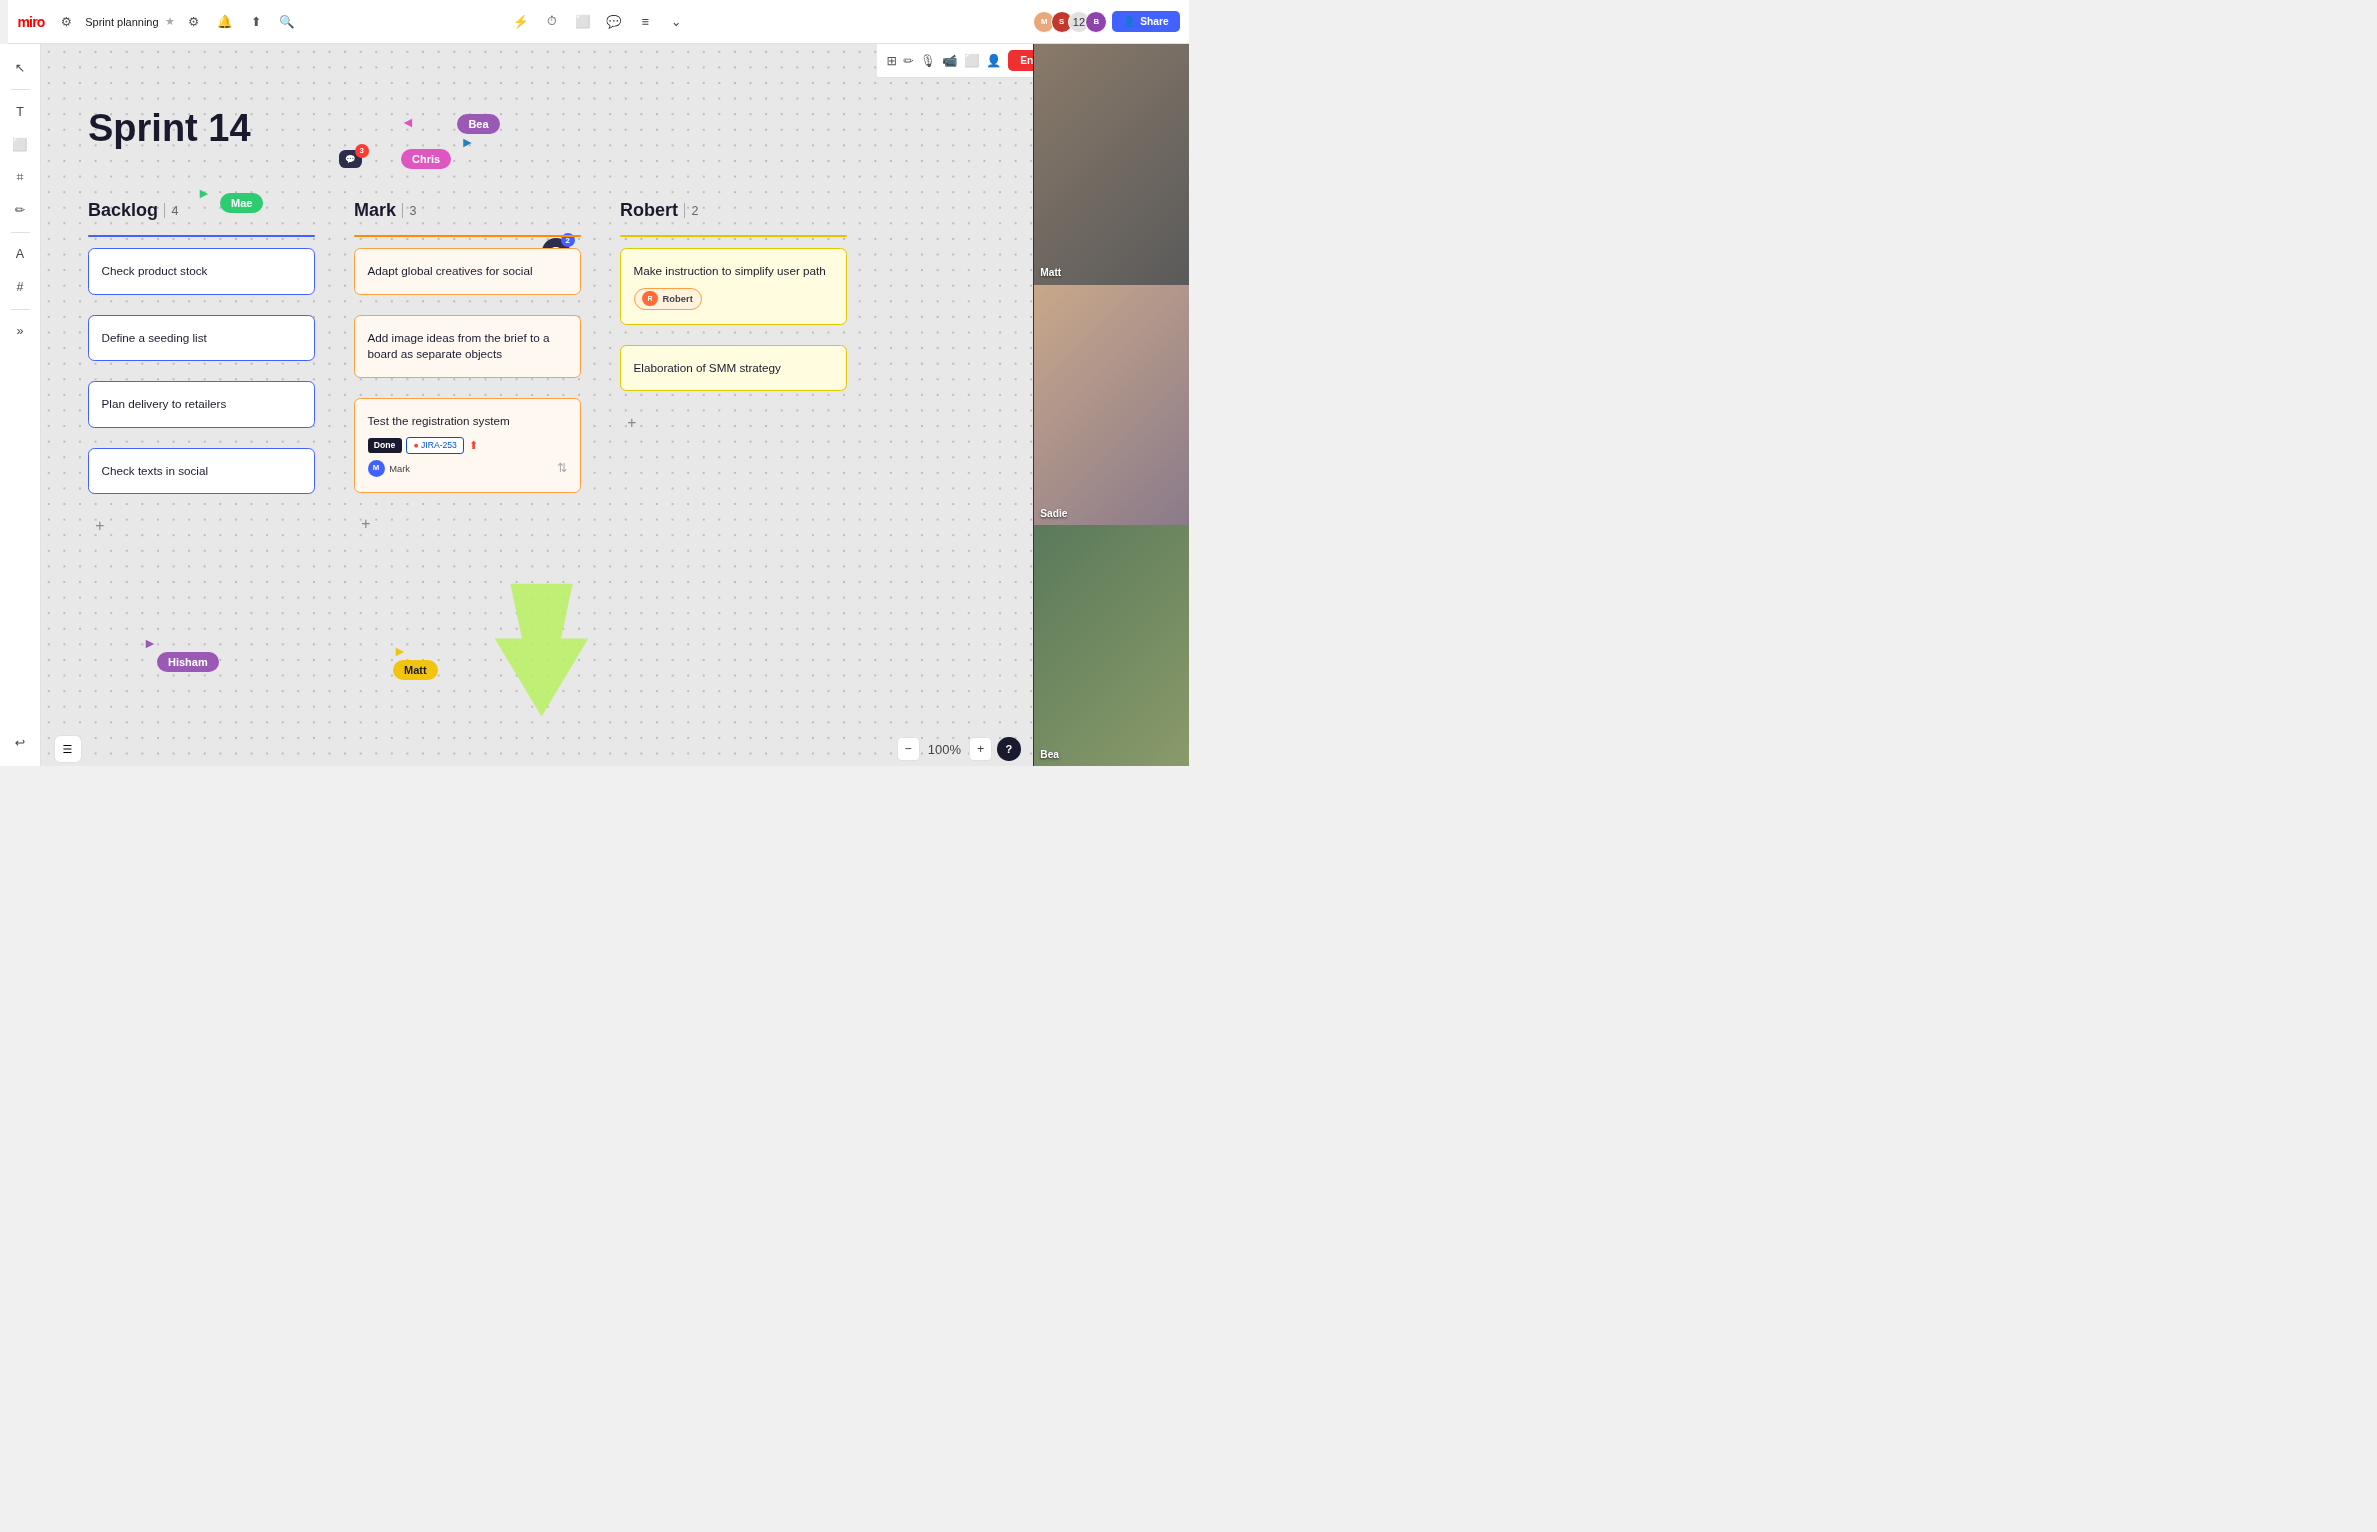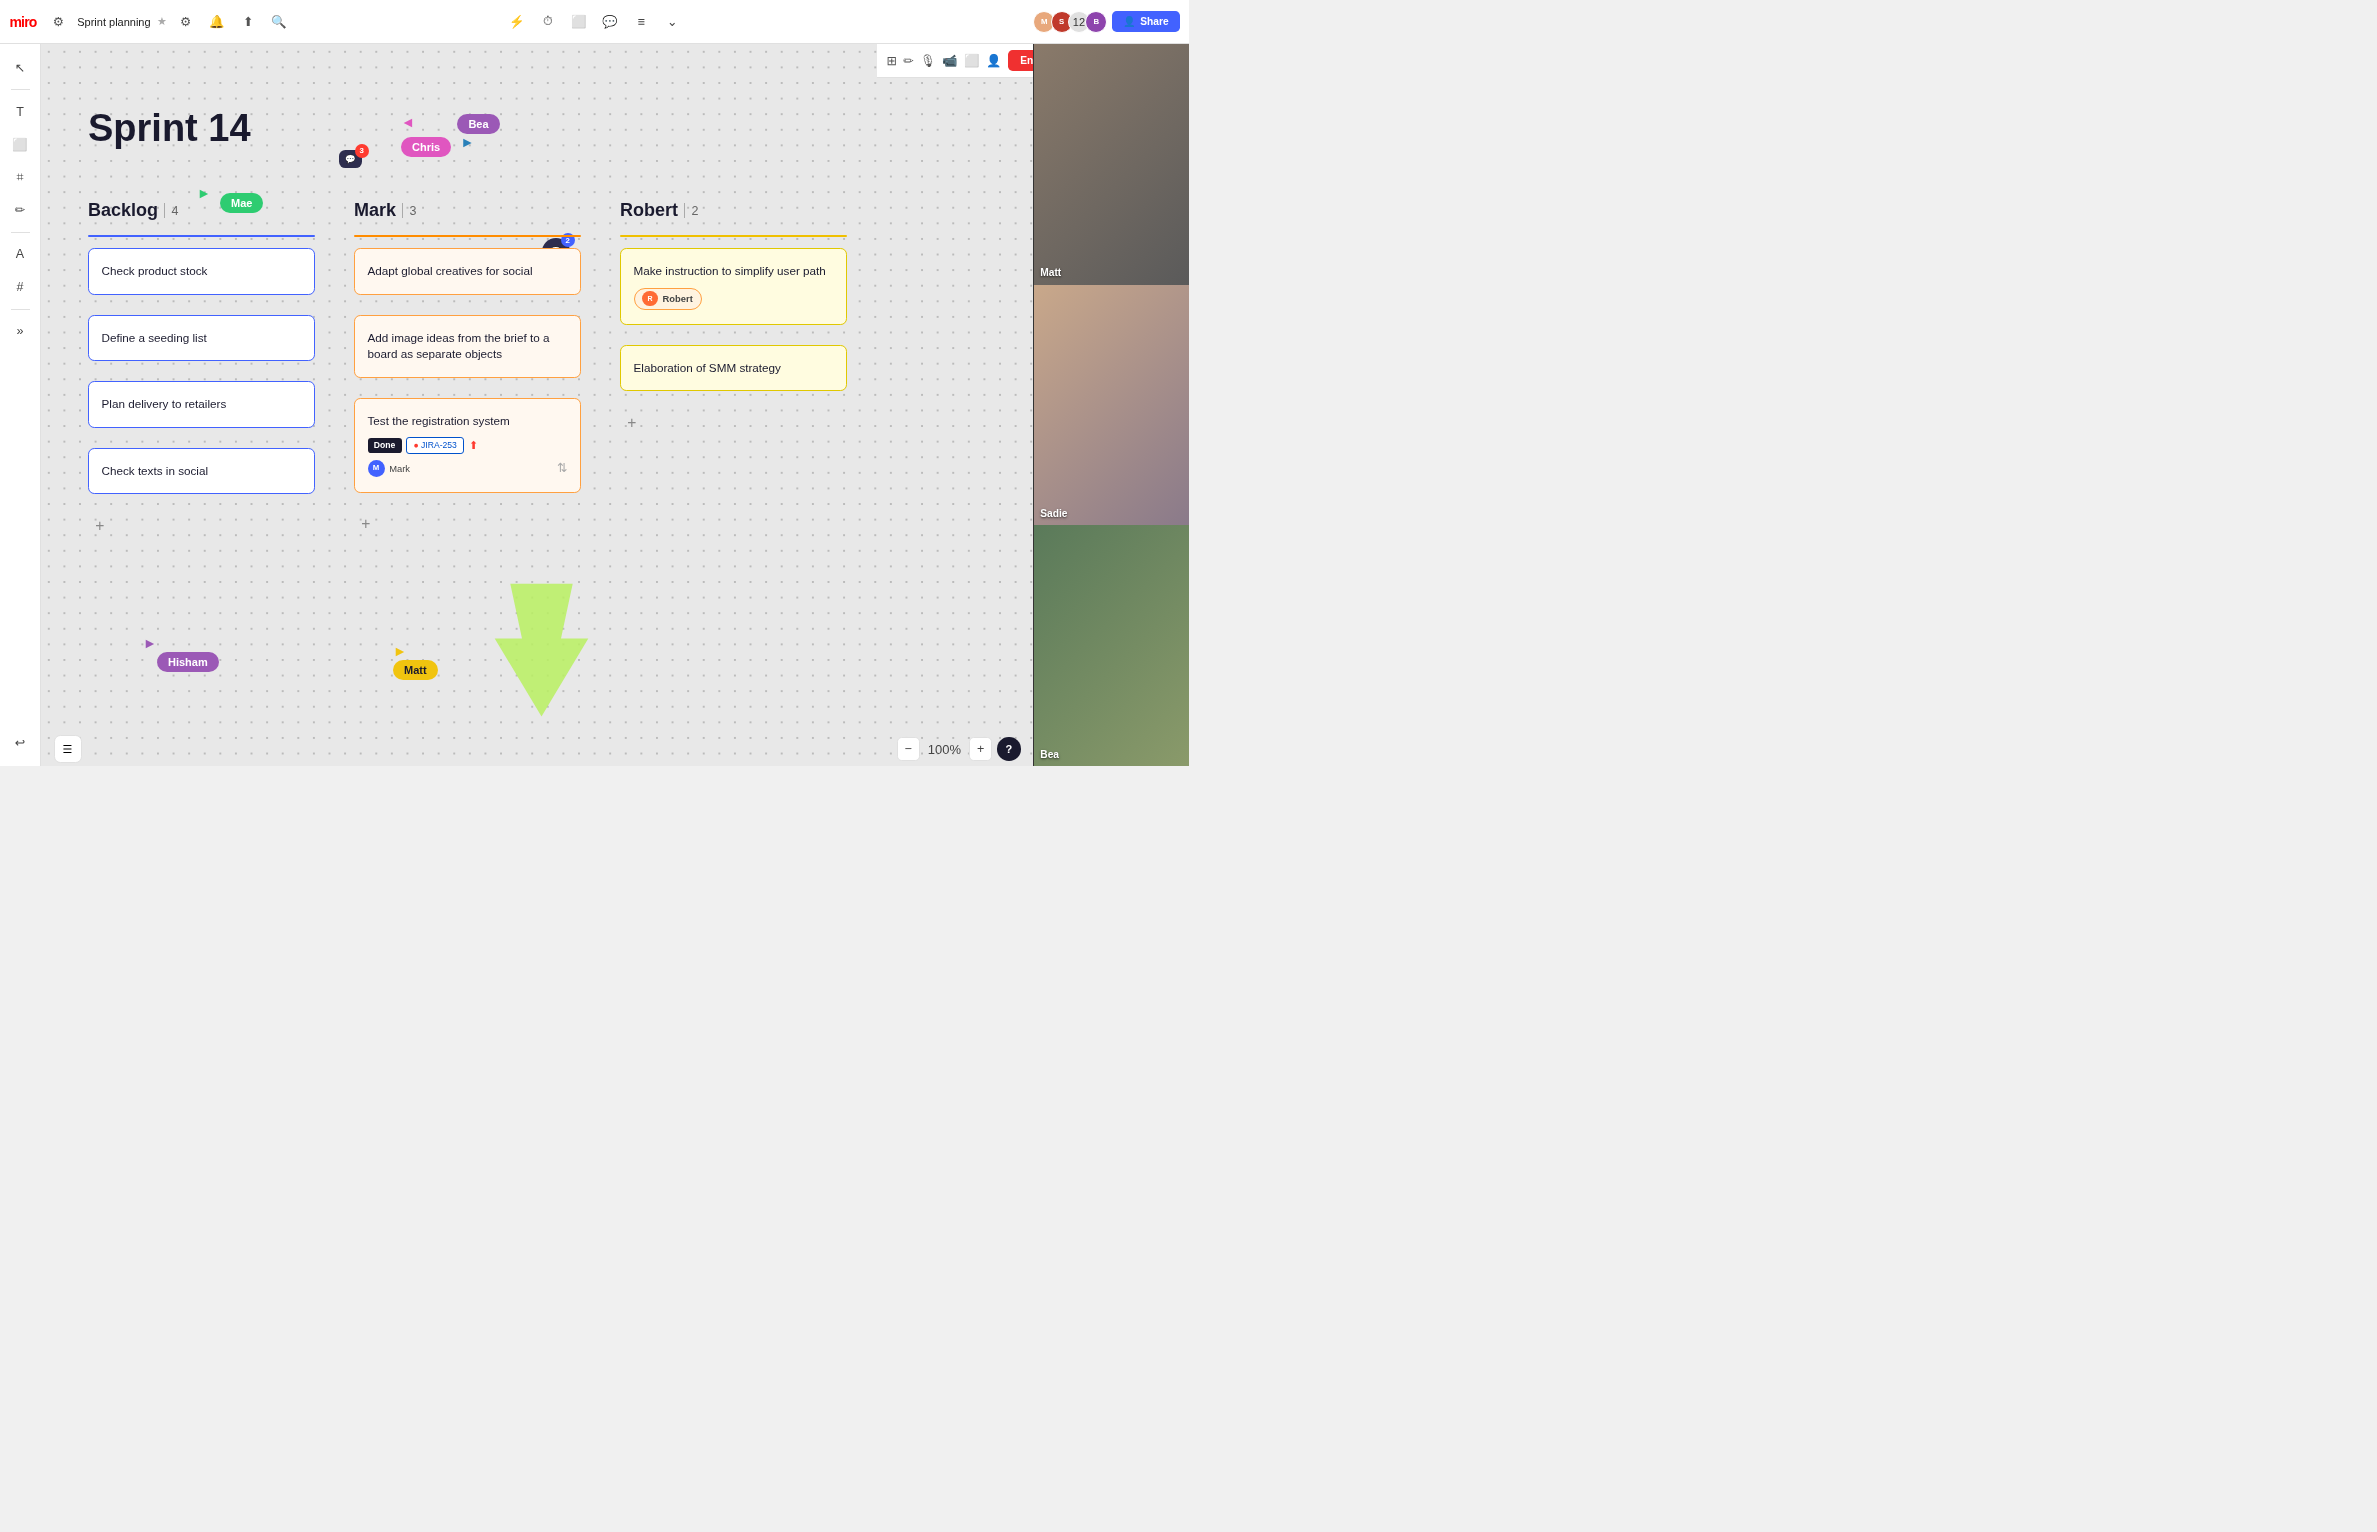--- a/index.html
+++ b/index.html
@@ -9,20 +9,21 @@
     #top-nav {
       height: 44px;
       background: #fff;
       border-bottom: 0.8px solid #e0e0e0;
       display: flex;
       align-items: center;
       padding: 0 9.4px;
       gap: 6.3px;
       position: relative;
       z-index: 100;
+      margin-left: 8px;
     }
     .nav-logo {
       font-size: 14px;
       font-weight: 900;
       color: #ff0000;
       letter-spacing: -0.8px;
       margin-right: 3.1px;
     }
     .nav-title {
       font-size: 11px;
@@ -448,21 +449,21 @@
     <div style="position:absolute; top:141px; left:156px;">
       <span style="color:#2ecc71; font-size:14px;">►</span>
       <div class="cursor-label" style="background:#2ecc71; top:7.8px; left:23px;">
         <span>Mae</span>
       </div>
     </div>
 
     <div style="position:absolute; top:70px; left:360px; display:flex; align-items:flex-start; gap:6.3px;">
       <div>
         <span style="color:#e056c0; font-size:14px;">◄</span>
-        <div style="background:#e056c0; color:#fff; border-radius:15.6px; padding:3.9px 11px; font-size:11px; font-weight:700; margin-top:7px;">
+        <div style="background:#e056c0; color:#fff; border-radius:15.6px; padding:3.9px 11px; font-size:11px; font-weight:700; margin-top:19px;">
           <span>Chris</span>
         </div>
       </div>
       <div>
         <div style="background:#9b59b6; color:#fff; border-radius:15.6px; padding:3.9px 11px; font-size:11px; font-weight:700;">
           <span>Bea</span>
         </div>
         <span style="color:#2980b9; font-size:14px; margin-left:3.1px;">►</span>
       </div>
     </div>

